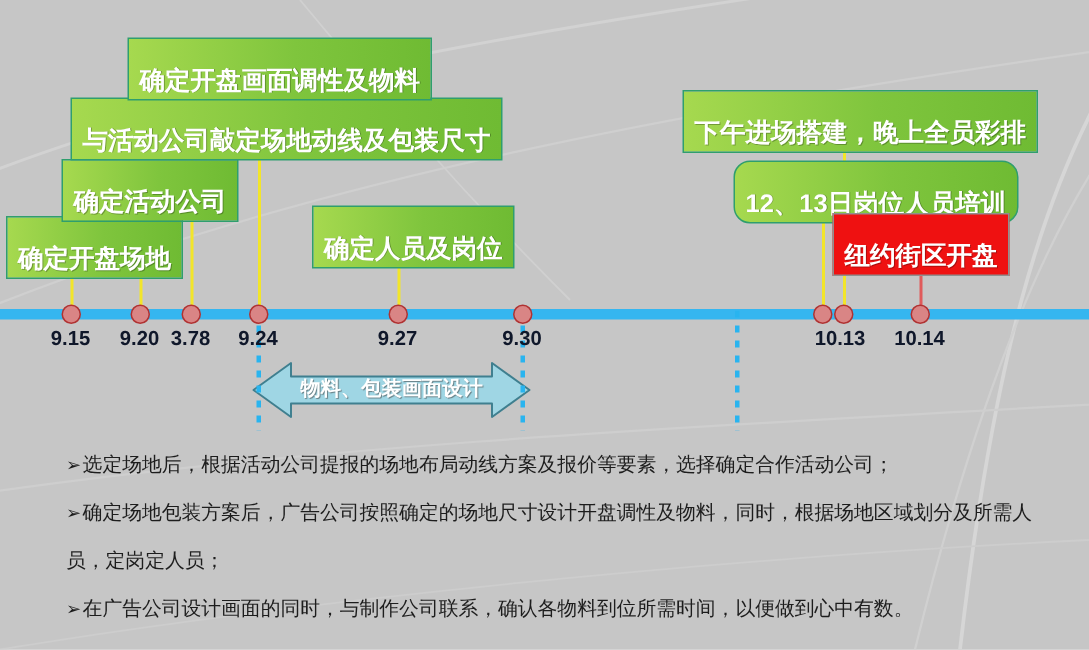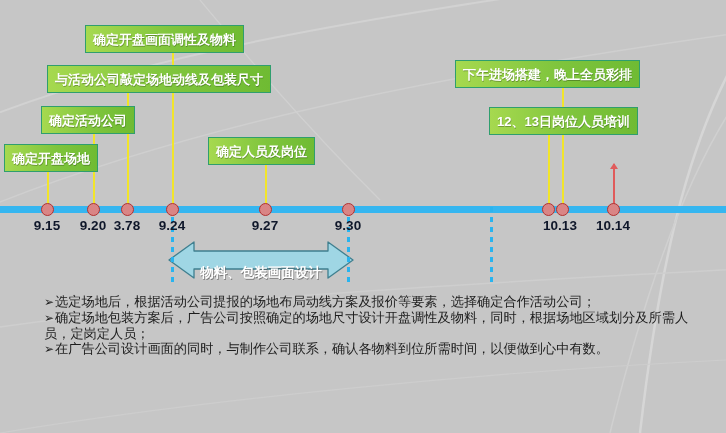--- a/index.html
+++ b/index.html
@@ -60,22 +60,22 @@
     white-space: nowrap;
     transform: translateX(-50%);
     letter-spacing: 0px;
     z-index: 7;
   }
 
   
   .callout {
     position: absolute;
     box-sizing: border-box;
-    padding: 5px 7px 4px 7px;
-    font-size: 13px;
+    padding: 19px 7px 4px 7px;
+    font-size: 17px;
     font-weight: bold;
     color: #ffffff;
     white-space: nowrap;
     line-height: 17px;
     text-shadow: 0.6px 0.6px 0px rgba(0,0,0,0.28);
     z-index: 8;
   }
   .callout.green {
     background: linear-gradient(to right, #a6d94f 0%, #7fc53d 55%, #6fbb33 100%);
     border: 1.4px solid #2f9e6e;
@@ -118,39 +118,39 @@
   
   .phase {
     position: absolute;
     height: 40px;
     z-index: 3;
   }
   .phase svg { display: block; }
   .phase-label {
     position: absolute;
     left: 0; right: 0;
-    top: 24px;
+    top: 10px;
     text-align: center;
     font-size: 13.5px;
     font-weight: bold;
     color: #ffffff;
     text-shadow: 0.7px 0.7px 0.5px rgba(60,60,60,0.55);
     white-space: nowrap;
     pointer-events: none;
   }
 
   
   .notes {
     position: absolute;
     left: 44px;
     top: 294px;
     width: 664px;
     font-size: 13.2px;
     color: #1d1d1d;
-    line-height: 15px;
+    line-height: 32px;
     z-index: 9;
   }
   .note-line {
     white-space: normal;
     text-indent: 0;
   }
   .bullet-mark {
     font-size: 12px;
     color: #1d1d1d;
     padding-right: 1px;
@@ -201,24 +201,27 @@
   </div>
 
   <div class="callout green" style="left:455px; top:60px;">
     <span>下午进场搭建，晚上全员彩排</span>
   </div>
 
   <div class="callout green" style="left:208px; top:137px;">
     <span>确定人员及岗位</span>
   </div>
 
-  <div class="callout green" style="left:489px; top:107px;">
+  <div class="callout green" style="left:489px; top:107px;border-radius:11px;">
     <span>12、13日岗位人员培训</span>
   </div>
 
+  <div class="callout red" style="left:555px; top:142px;">
+    <span>纽约街区开盘</span>
+  </div>
 
   <div class="axis-line"></div>
 
   <div class="marker" style="left:41px;"></div>
   <div class="marker" style="left:87px;"></div>
   <div class="marker" style="left:121px;"></div>
   <div class="marker" style="left:166px;"></div>
   <div class="marker" style="left:259px;"></div>
   <div class="marker" style="left:342px;"></div>
   <div class="marker" style="left:542px;"></div>

